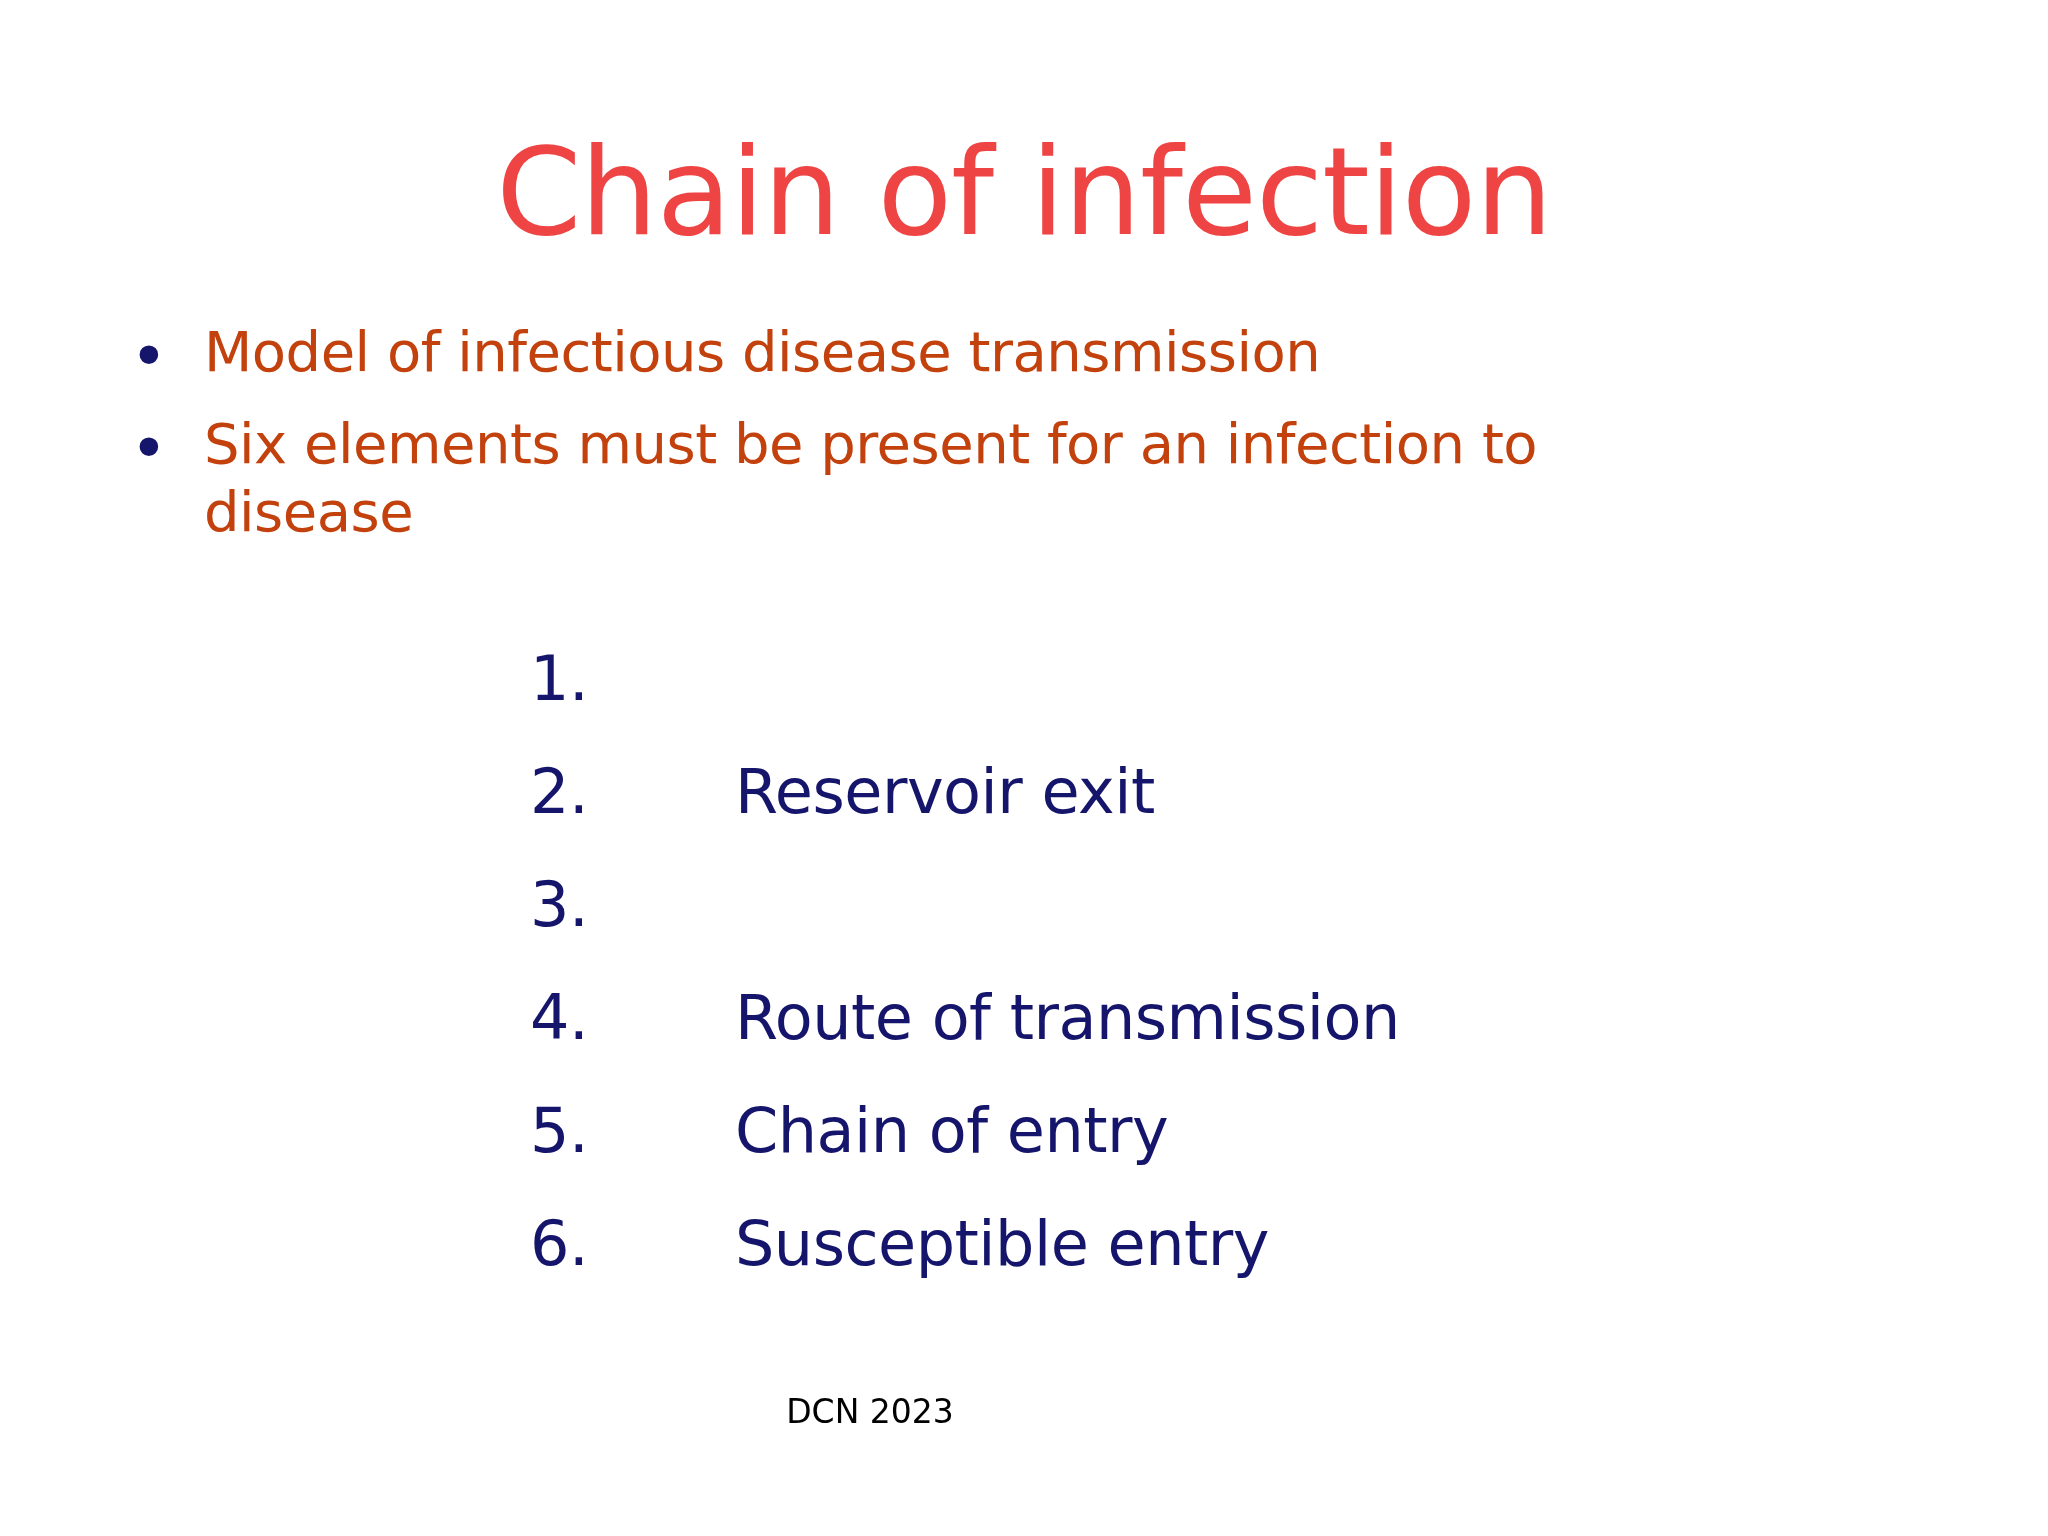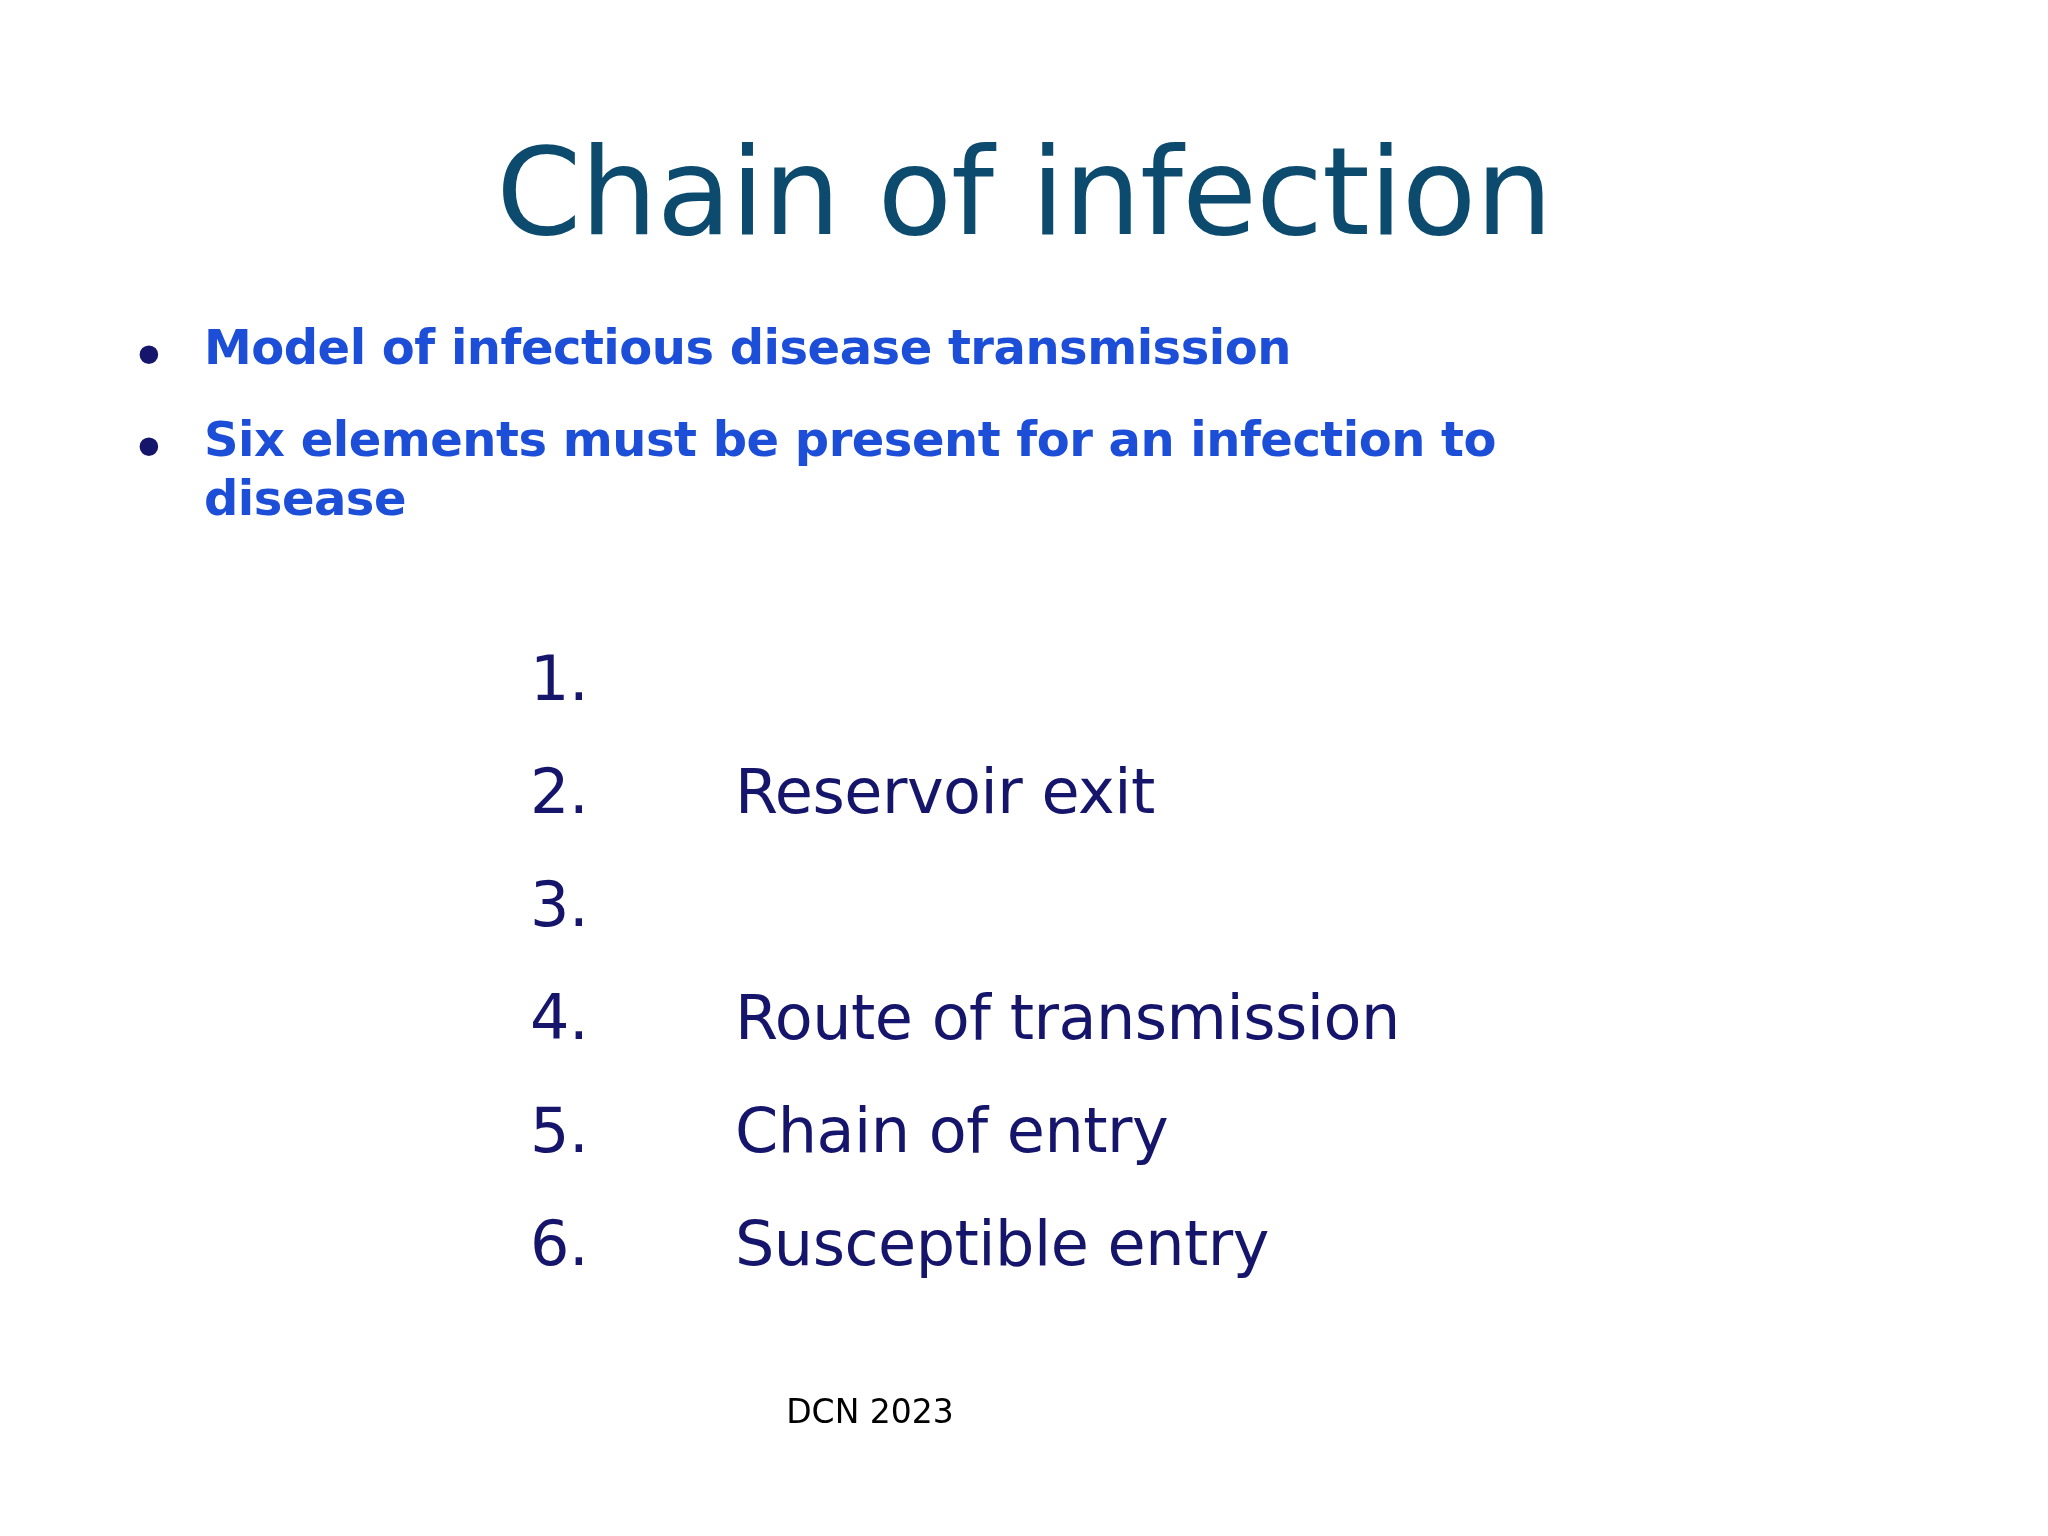--- a/index.html
+++ b/index.html
@@ -17,21 +17,21 @@
     font-family: "DejaVu Sans", sans-serif;
   }
 
   
   .slide-title {
     position: absolute;
     left: 0;
     top: 128px;
     width: 2048px;
     text-align: center;
-    color: #0c4a6e;
+    color: #ef4444;
     font-family: "DejaVu Sans", sans-serif;
     font-size: 122px;
     font-weight: 400;
     line-height: 1.05;
     letter-spacing: -1px;
     white-space: nowrap;
   }
 
   
   .bullet-list {
@@ -53,24 +53,24 @@
     color: #15156B;
     font-size: 64px;
     line-height: 1.22;
     text-align: left;
     padding-left: 22px;
     box-sizing: border-box;
   }
 
   .bullet-text {
     flex: 1 1 auto;
-    color: #1d4ed8;
+    color: #c2410c;
     font-family: "DejaVu Sans", sans-serif;
-    font-size: 48px;
-    font-weight: 700;
+    font-size: 56px;
+    font-weight: 400;
     line-height: 1.22;
     letter-spacing: -0.5px;
     max-width: 1420px;
   }
 
   
   .numbered-list {
     position: absolute;
     left: 530px;
     top: 648px;

